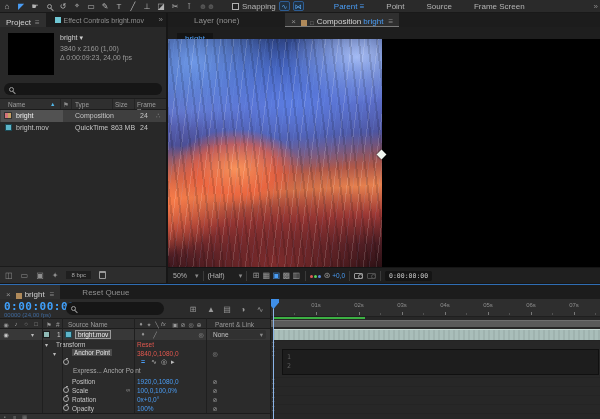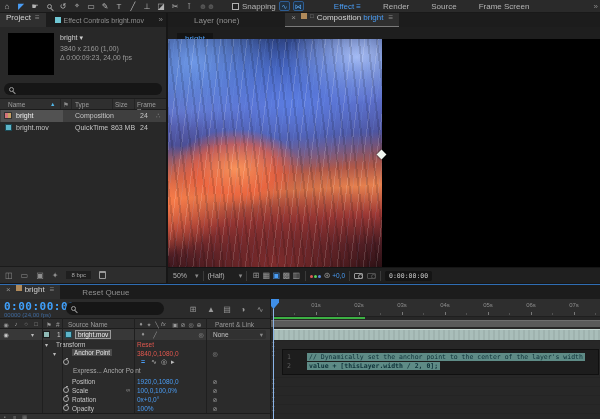--- a/index.html
+++ b/index.html
@@ -17,21 +17,21 @@
   .mag { display:inline-block; width:5px; height:5px; border:1px solid #9a9a9a; border-radius:50%; position:relative; }
   .mag::after { content:''; position:absolute; width:4px; height:1px; background:#9a9a9a; right:-3px; bottom:-2px; transform:rotate(45deg); }
   .chk { display:inline-block; width:7px; height:7px; border:1px solid #b0b0b0; background:#222; margin-right:3px; vertical-align:-1px; }
   .snapopt { display:inline-block; width:11px; height:10px; border:1px solid #2d5d94; color:#5aa7f0; font-size:7px;
              text-align:center; line-height:9px; margin-left:3px; background:#20303f; border-radius:2px; }
   .wsitem { margin-left:22px; font-size:8px; color:#b4b4b4; }
 
   
   .panel { background:#282828; }
   .tabsbar { background:#1c1c1c; height:14px; display:flex; align-items:stretch; font-size:8px; }
-  .tab-active { background:#2f2f2f; color:#d2d2d2; display:flex; align-items:flex-start; padding:0 6px; }
+  .tab-active { background:#2f2f2f; color:#d2d2d2; display:flex; align-items:flex-end; padding:0 6px; }
   .tab-inactive { color:#8f8f8f; display:flex; align-items:center; padding:0 6px; }
   .chip { display:inline-block; width:6px; height:6px; margin:0 3px; }
   .chip-teal { background:#6fc7d4; }
   .chip-tan { background:#b08a5a; }
 
   
   .proj-info { font-size:7px; color:#9a9a9a; }
   .thumb { background:#000; }
   .searchbox { background:#161616; border-radius:7px; height:12px; display:flex; align-items:center; padding:0 5px; }
   .pcolhead { background:#2f2f2f; border-top:1px solid #1c1c1c; border-bottom:1px solid #1c1c1c;
@@ -110,22 +110,22 @@
     <span class="tool">╱</span>
     <span class="tool">⊥</span>
     <span class="tool">◪</span>
     <span class="tool">✂</span>
     <span class="tool">⊺</span>
     <span class="tool" style="color:#555;">☻</span>
     <span class="tool" style="color:#555;margin-left:-6px;">☻</span>
     <span style="margin-left:14px;"><span class="chk"></span><span>Snapping</span></span>
     <span class="snapopt">∿</span>
     <span class="snapopt">⋈</span>
-    <span class="wsitem" style="color:#4a9df5;margin-left:30px;"><span>Effect</span> <span>≡</span></span>
-    <span class="wsitem">Render</span>
+    <span class="wsitem" style="color:#4a9df5;margin-left:30px;"><span>Parent</span> <span>≡</span></span>
+    <span class="wsitem">Point</span>
     <span class="wsitem">Source</span>
     <span class="wsitem">Frame Screen</span>
     <span style="margin-left:auto;margin-right:2px;color:#888;">»</span>
   </div>
 
   <div class="abs panel" style="left:0;top:13px;width:166px;height:270px;">
     <div class="tabsbar">
       <span class="tab-active">
           <span>Project</span>
           <span style="margin-left:4px;color:#8a8a8a;">≡</span>
@@ -381,22 +381,20 @@
         <span class="hline" style="top:50px;"></span>
       <span class="hline" style="top:78px;"></span>
         <span class="hline" style="top:87px;"></span>
       <span class="hline" style="top:96px;"></span>
         <span class="hline" style="top:105px;"></span>
       <span class="hline" style="top:114px;"></span>
 
       <div class="abs" style="left:11px;top:50px;width:317px;height:26px;background:#1d1d1d;border:1px solid #101010;">
         <span class="abs mono" style="left:4px;top:3px;font-size:6.5px;color:#5c5c5c;">1</span>
         <span class="abs mono" style="left:4px;top:12px;font-size:6.5px;color:#5c5c5c;">2</span>
-        <div class="abs codeline" style="left:24px;top:3px;"><span class="hl">// Dynamically set the anchor point to the center of the layer's width</span></div>
-        <div class="abs codeline" style="left:24px;top:12px;"><span class="hl" style="font-weight:bold;">value + [thisLayer.width / 2, 0];</span></div>
       </div>
 
       <span class="ibeam" style="left:1px;top:42px;">I</span>
       <span class="ibeam" style="left:1px;top:51px;">I</span>
       <span class="ibeam" style="left:1px;top:79px;">I</span>
       <span class="ibeam" style="left:1px;top:88px;">I</span>
       <span class="ibeam" style="left:1px;top:97px;">I</span>
       <span class="ibeam" style="left:1px;top:106px;">I</span>
 
       <div class="abs" style="left:2px;top:0;width:1px;height:120px;background:#8ab4e8;"></div>

